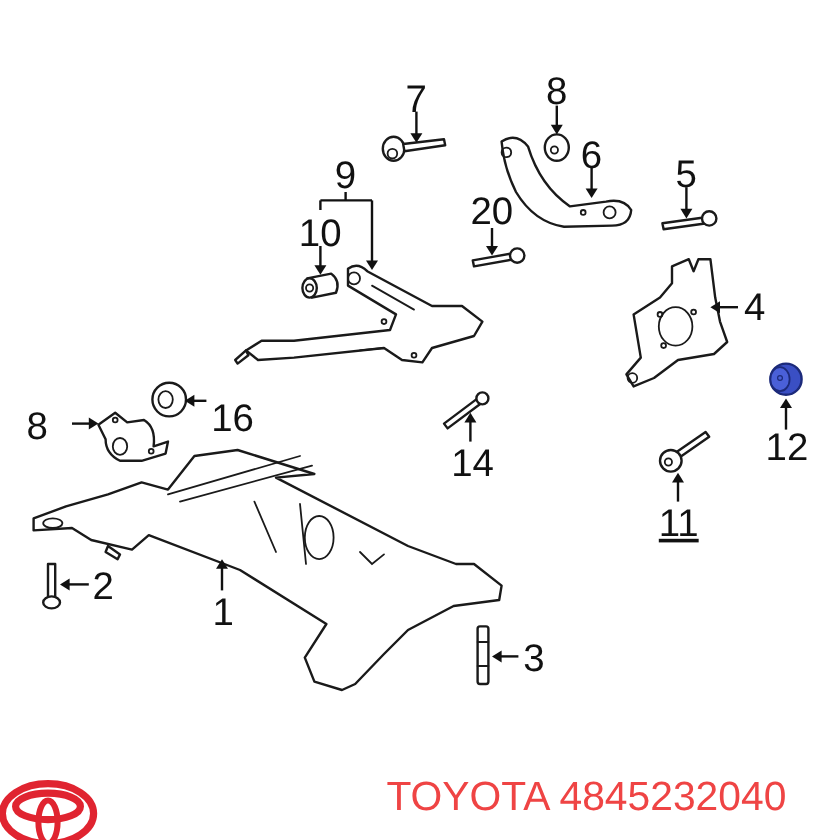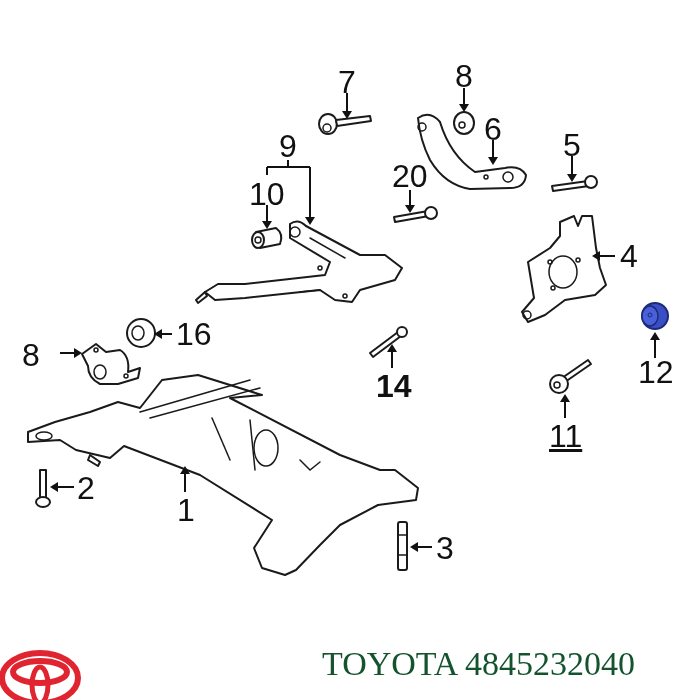--- a/index.html
+++ b/index.html
@@ -2,21 +2,21 @@
 <html><head>
 <meta charset="utf-8">
 <style>
   html, body { margin:0; padding:0; background:#ffffff; }
   body { width:700px; height:700px; position:relative; overflow:hidden;
          font-family:"Liberation Sans", sans-serif; }
   #diagram { position:absolute; left:0; top:0; width:700px; height:700px; }
   .callout { position:absolute; font-size:32px; line-height:32px; color:#111;
              font-family:"Liberation Sans", sans-serif; }
   .caption { position:absolute; left:322px; top:646px; font-size:34px; line-height:36px;
-             color:#14532d; font-family:Liberation Serif, serif; white-space:nowrap; }
+             color:#ef4444; font-family:Liberation Sans, sans-serif; white-space:nowrap; }
   .logo { position:absolute; left:0; top:630px; width:110px; height:70px; }
   svg .part { fill:#fff; stroke:#1a1a1a; stroke-width:2; stroke-linejoin:round; stroke-linecap:round; }
   svg .detail { fill:none; stroke:#1a1a1a; stroke-width:1.5; stroke-linecap:round; }
   svg .arrow { stroke:#111; stroke-width:2; fill:none; }
   svg .head { fill:#111; stroke:none; }
 </style>
 </head>
 <body>
 
 <svg id="diagram" viewBox="0 0 700 700" xmlns="http://www.w3.org/2000/svg">
@@ -167,24 +167,24 @@
 </svg>
 
 <div class="callout" style="left:338px;top:66px;">7</div>
 <div class="callout" style="left:455px;top:60px;">8</div>
 <div class="callout" style="left:484px;top:113px;">6</div>
 <div class="callout" style="left:563px;top:129px;">5</div>
 <div class="callout" style="left:279px;top:130px;">9</div>
 <div class="callout" style="left:392px;top:160px;">20</div>
 <div class="callout" style="left:249px;top:178px;text-align:center;">10</div>
 <div class="callout" style="left:620px;top:240px;">4</div>
-<div class="callout" style="left:176px;top:318px;">16</div>
+<div class="callout" style="left:176px;top:332px;">16</div>
 <div class="callout" style="left:22px;top:339px;">8</div>
 <div class="callout" style="left:638px;top:356px;">12</div>
-<div class="callout" style="left:376px;top:370px;font-weight:bold;">14</div>
+<div class="callout" style="left:376px;top:370px;">14</div>
 <div class="callout" style="left:549px;top:420px;text-decoration:underline;">11</div>
 <div class="callout" style="left:77px;top:472px;">2</div>
 <div class="callout" style="left:177px;top:494px;">1</div>
 <div class="callout" style="left:436px;top:532px;">3</div>
 
 <svg class="logo" viewBox="0 0 110 70" xmlns="http://www.w3.org/2000/svg">
   <ellipse cx="40" cy="48" rx="38" ry="25" fill="none" stroke="#e02430" stroke-width="6"></ellipse>
   <ellipse cx="40" cy="42" rx="27" ry="11" fill="none" stroke="#e02430" stroke-width="6"></ellipse>
   <ellipse cx="40" cy="55" rx="8" ry="18" fill="none" stroke="#e02430" stroke-width="5"></ellipse>
 </svg>

